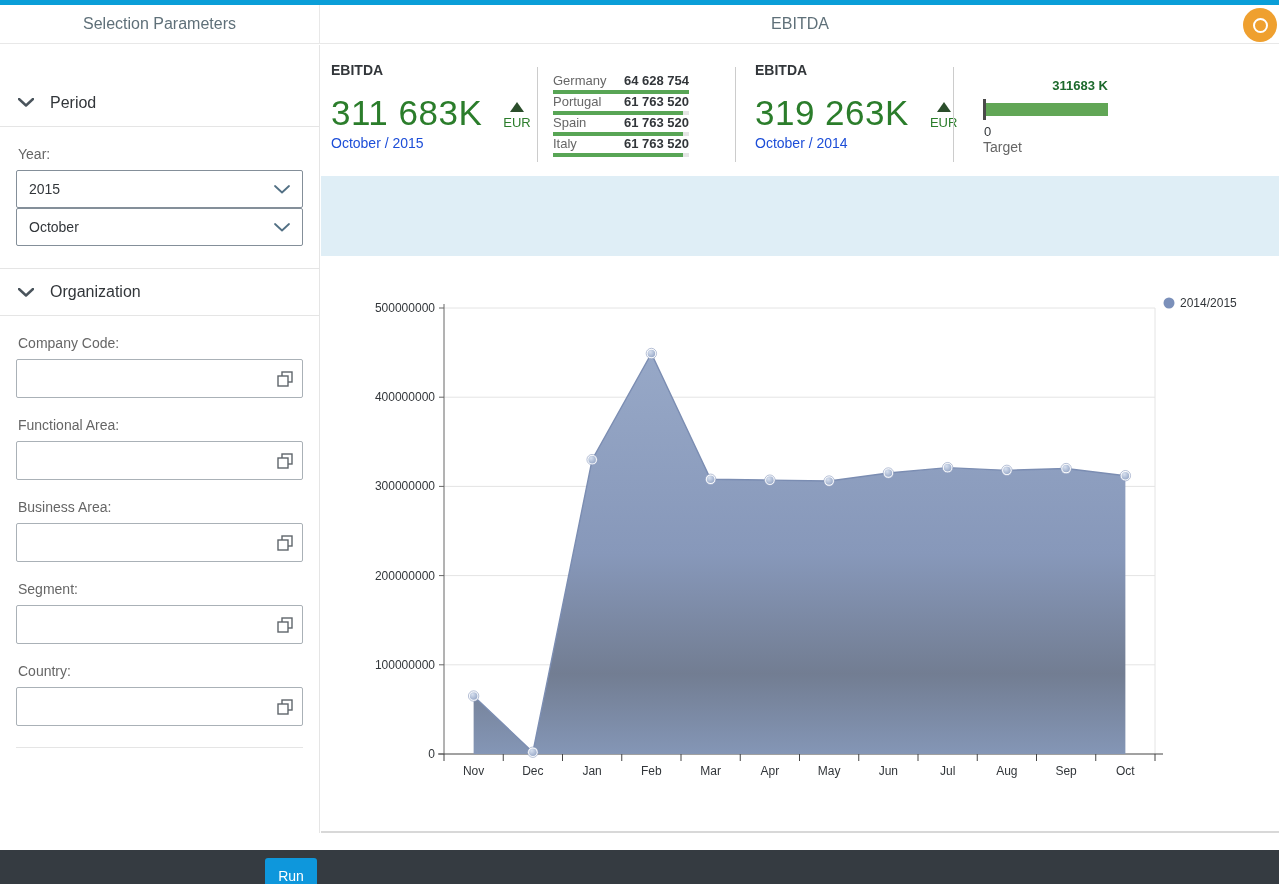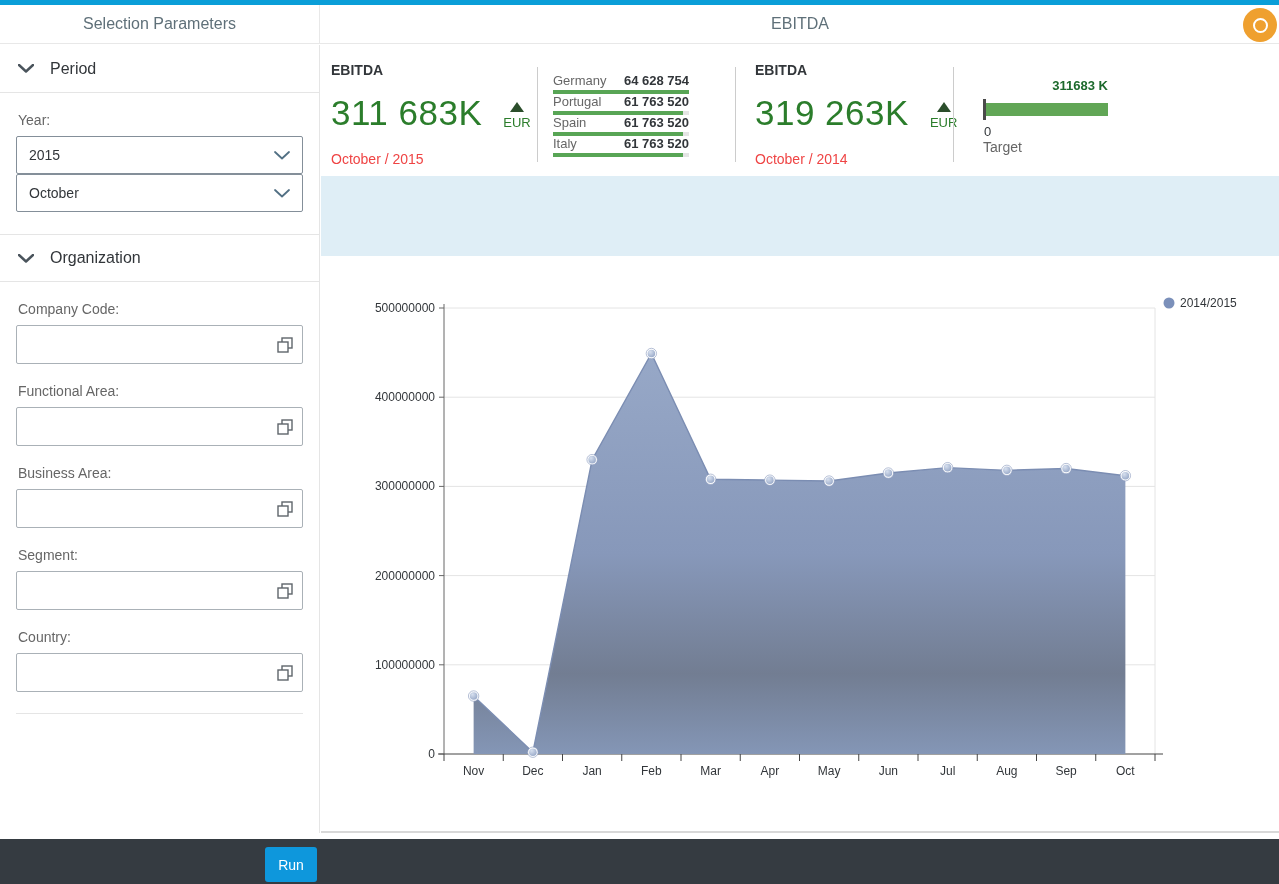--- a/index.html
+++ b/index.html
@@ -15,21 +15,21 @@
                  display:flex; align-items:center; justify-content:center; font-size:16px; color:#5f7079; }
   .header-main { position:absolute; left:321px; right:0; top:0; height:100%;
                  display:flex; align-items:center; justify-content:center; font-size:16px; color:#5f7079; }
   .avatar { position:absolute; right:2px; top:3px; width:34px; height:34px; border-radius:50%;
             background:#efa02f; display:flex; align-items:center; justify-content:center; cursor:pointer; }
   .avatar-ring { width:15px; height:15px; border:2px solid #fff; border-radius:50%; }
 
   
   .sidebar { position:absolute; top:45px; left:0; width:320px; bottom:51px; background:#fff; border-right:1px solid #e5e5e5; overflow:hidden; }
   .sb-section-header { display:flex; align-items:center; gap:16px; padding:0 18px; height:48px;
-                       border-bottom:1px solid #e5e5e5; font-size:16px; color:#32363a; cursor:pointer; }
+                       border-bottom:1px solid #e5e5e5; font-size:16px; color:#32363a; cursor:pointer;margin-top:34px; }
   .sb-section-header.bt { border-top:1px solid #e5e5e5; margin-top:22px; }
   .chev { width:16px; height:9px; flex:0 0 auto; }
   .sb-form { padding:0 16px; }
   .sb-label { display:block; font-size:14px; color:#666; margin:19px 2px 8px; }
   .sb-select { height:38px; border:1px solid #848f99; border-radius:2px; background:#fff; display:flex;
                align-items:center; justify-content:space-between; padding:0 12px; font-size:14px; color:#32363a; cursor:pointer; }
   .sb-input-wrap { position:relative; }
   .sb-input { width:100%; height:39px; border:1px solid #aab1b7; border-radius:2px; background:#fff;
               padding:0 36px 0 10px; font-size:14px; font-family:inherit; color:#32363a; }
   .vh-btn { position:absolute; right:9px; top:50%; transform:translateY(-50%); width:18px; height:18px;
@@ -43,21 +43,21 @@
   .kpi-row { position:absolute; top:0; left:0; right:0; height:131px; background:#fff; }
   .vdiv { position:absolute; top:22px; bottom:14px; width:1px; background:#ccc; }
   .tile { position:absolute; top:0; }
   .tile-title { position:absolute; top:17px; left:0; font-size:14px; font-weight:bold; color:#32363a; }
   .kpi-line { position:absolute; top:50px; left:0; display:flex; align-items:flex-end; }
   .kpi-number { font-size:35px; font-weight:400; color:#2b7d2b; letter-spacing:.5px; line-height:1; }
   .kpi-side { display:flex; flex-direction:column; align-items:center; margin-left:21px; gap:3px; }
   .trend-up { width:0; height:0; border-left:7px solid transparent; border-right:7px solid transparent;
               border-bottom:10px solid #2b4e2b; }
   .kpi-unit { font-size:13px; color:#2b7d2b; }
-  .kpi-subtitle { position:absolute; top:90px; left:0; font-size:14px; color:#ef4444;margin-top:16px; }
+  .kpi-subtitle { position:absolute; top:90px; left:0; font-size:14px; color:#1d4ed8; }
 
   
   .cmp { position:absolute; left:232px; top:28px; width:136px; }
   .cmp-row { }
   .cmp-top { display:flex; justify-content:space-between; align-items:baseline; font-size:13px; margin-bottom:2px; }
   .cmp-label { color:#666; }
   .cmp-value { color:#32363a; font-weight:bold; }
   .cmp-bar { height:4px; width:100%; background:#e4e4e4; }
   .cmp-bar-fill { height:100%; background:#58a555; }
 
@@ -77,21 +77,21 @@
   .tab-btn.t0 { left:33px; }  .tab-btn.t1 { left:113px; }  .tab-btn.t2 { left:193px; }
   .tab-btn.selected { background:#149bd8; border-color:#149bd8; }
   .tab-underline { position:absolute; left:191px; top:199px; width:50px; height:5px; background:#149bd8; }
   
 
   
   .chart-card { position:absolute; top:211px; left:0; right:0; bottom:0; background:#fff; border-bottom:2px solid #d8d8d8; }
   .chart-card svg { display:block; }
 
   
-  .footer { position:absolute; left:0; right:0; bottom:0; height:45px; background:#353b41; }
+  .footer { position:absolute; left:0; right:0; bottom:0; height:34px; background:#353b41; }
   .run-btn { position:absolute; left:265px; top:8px; width:52px; height:35px; background:#0e97dc; color:#fff;
              border:none; border-radius:3px; font-size:14px; font-family:inherit; cursor:pointer; }
 </style>
 </head>
 <body>
 
 <div class="topbar"></div>
 
 <div class="header">
   <div class="header-left">

